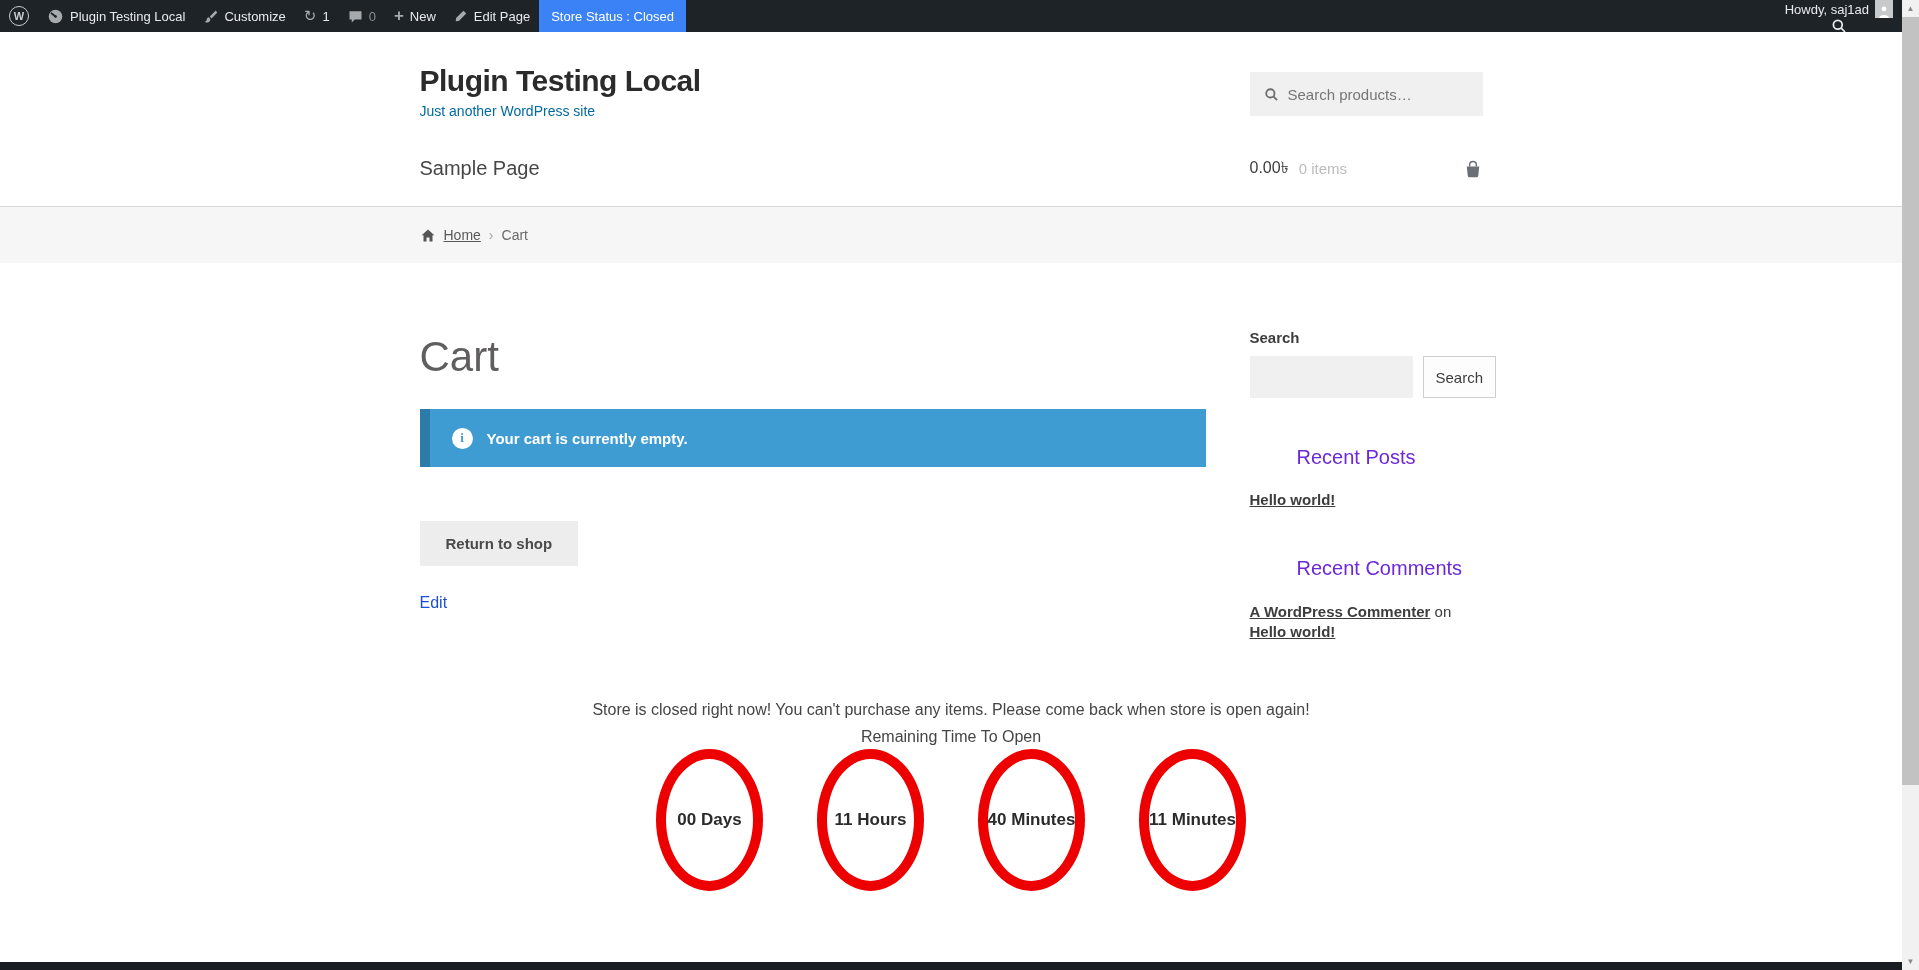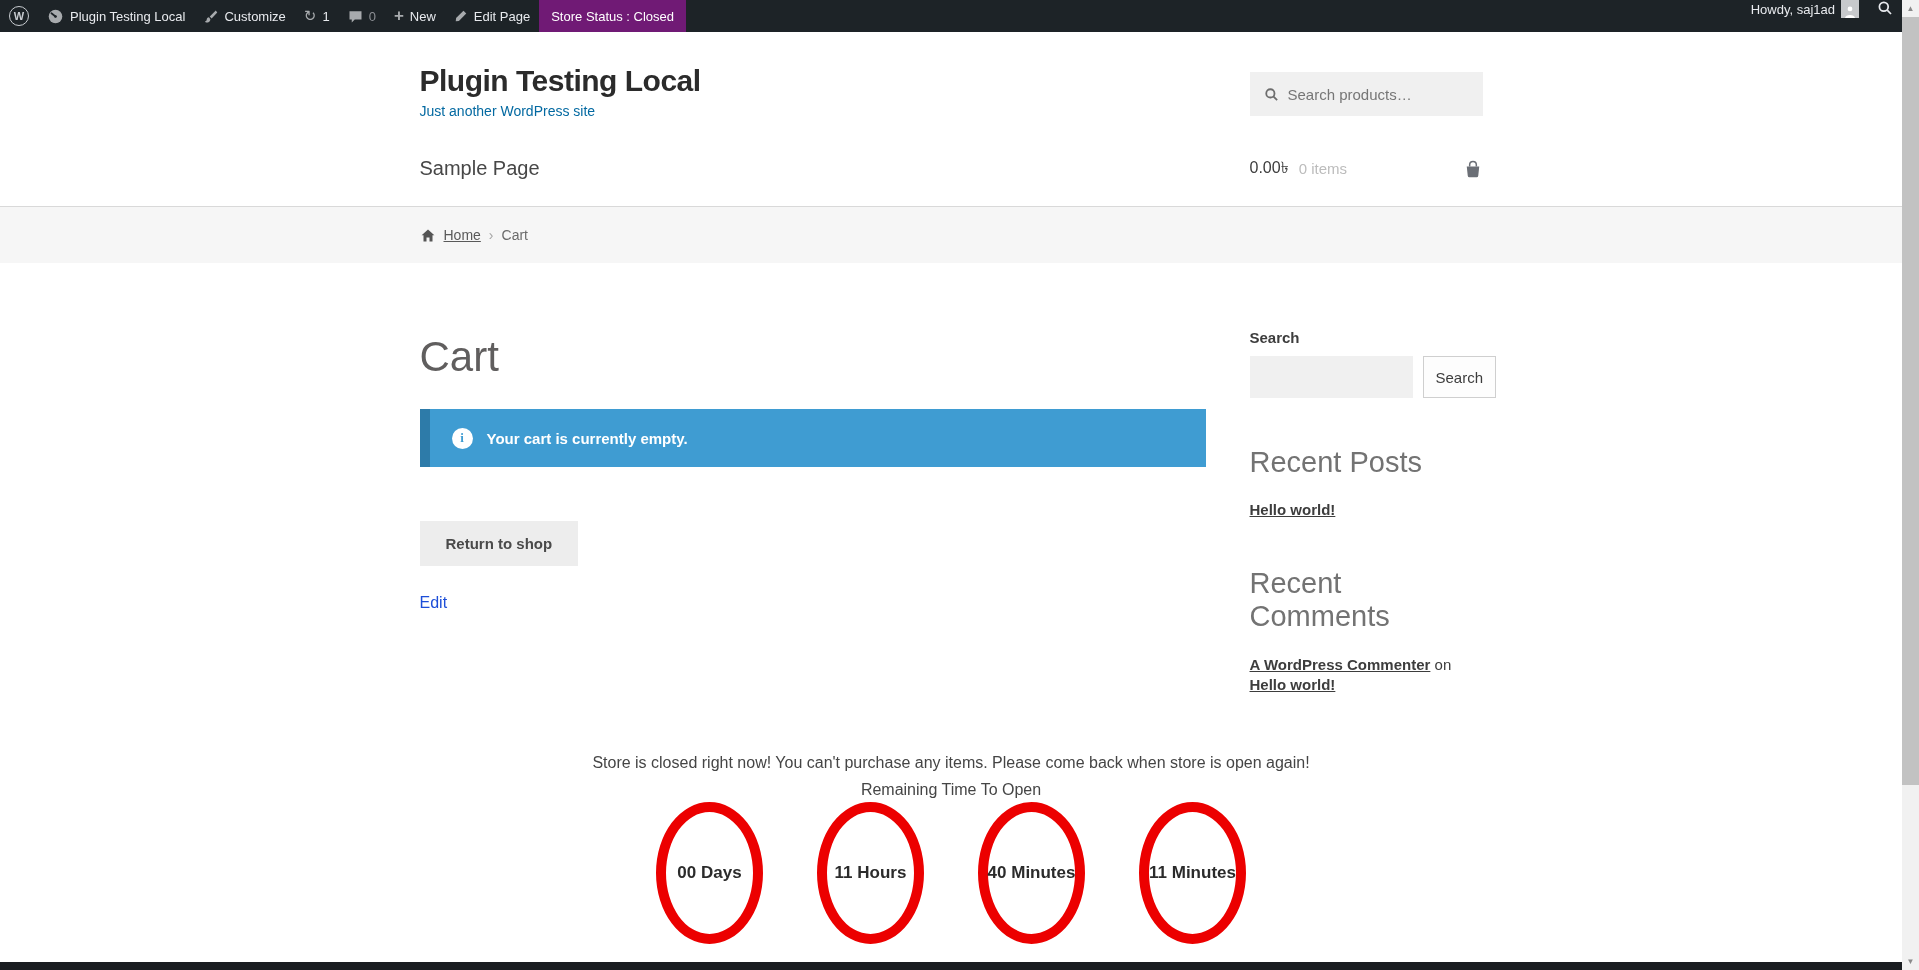--- a/index.html
+++ b/index.html
@@ -7,22 +7,22 @@
   body { font-family:"Liberation Sans","DejaVu Sans",sans-serif; color:#404040; }
   .screen { position:relative; width:1919px; height:970px; overflow:hidden; background:#fff; }
   .page { width:1902px; }
 
   
   .admin-bar { height:32px; width:1902px; background:#1d2327; color:#f0f0f1;
     display:flex; align-items:stretch; font-size:13px; }
   .ab-item { display:flex; align-items:center; gap:6px; padding:0 9px; color:#e8eaee; cursor:pointer; white-space:nowrap; }
   .ab-item .ab-ico { display:flex; align-items:center; color:#a7aaad; }
   .ab-count-dim { color:#8c8f94; }
-  .ab-store-status { background:#701a75; color:#fff; padding:0 12px; display:flex; align-items:center; }
-  .ab-right { margin-left:auto; display:flex; align-items:flex-start; }
+  .ab-store-status { background:#3b82f6; color:#fff; padding:0 12px; display:flex; align-items:center; }
+  .ab-right { margin-left:auto; display:flex; align-items:center;flex-direction:column; }
   .wp-logo-circle { width:20px; height:20px; border:1.6px solid #c9cdd1; border-radius:50%;
     display:flex; align-items:center; justify-content:center; font-size:11px; font-weight:bold; color:#c9cdd1; }
   .avatar { width:18px; height:18px; background:#c7c9cc; display:flex; align-items:flex-end; justify-content:center; overflow:hidden; }
   svg.ico { display:block; }
 
   
   .container { width:1063px; margin:0 auto; }
   .site-header-wrap { border-bottom:1px solid #d9d9d9; }
   .site-header { padding-top:32px; display:flex; justify-content:space-between; }
   .site-title { font-size:30px; font-weight:bold; color:#2b2b2b; letter-spacing:-0.5px; }
@@ -60,21 +60,21 @@
 
   
   .sidebar { width:233px; margin-left:auto; padding-top:66px; }
   .widget-search-label { font-size:15px; font-weight:bold; color:#3d3d3d; margin-bottom:10px; }
   .search-widget-row { display:flex; gap:10px; }
   .search-widget-row input { width:163px; height:42px; background:#f0f0f0; border:0; outline:none; padding:0 10px;
     font-size:15px; font-family:inherit; }
   .search-widget-btn { height:42px; padding:0 12px; background:#fdfdfd; border:1px solid #cfcfcf; font-size:15px;
     color:#3d3d3d; cursor:pointer; font-family:inherit; }
   .widget { margin-top:48px; }
-  .widget-title { font-size:29px; font-weight:300; color:#737373; margin-bottom:22px; }
+  .widget-title { font-size:20px; font-weight:300; color:#6d28d9; margin-bottom:22px;margin-left:47px; }
   .side-link { font-size:15px; font-weight:bold; color:#3d3d3d; text-decoration:underline; cursor:pointer; }
   .comment-line { font-size:15px; color:#3d3d3d; line-height:1.35; width:215px; }
   .comment-line .plain { font-weight:normal; text-decoration:none; }
 
   
   .store-closed { text-align:center; margin-top:56px; }
   .closed-msg { font-size:16px; color:#454545; line-height:22px; }
   .closed-sub { font-size:16px; color:#454545; line-height:22px; margin-top:5px; }
   .circles { display:flex; justify-content:center; margin-top:1px; }
   .circle { width:107px; height:142px; border:10px solid #ec0000; border-radius:50%;

